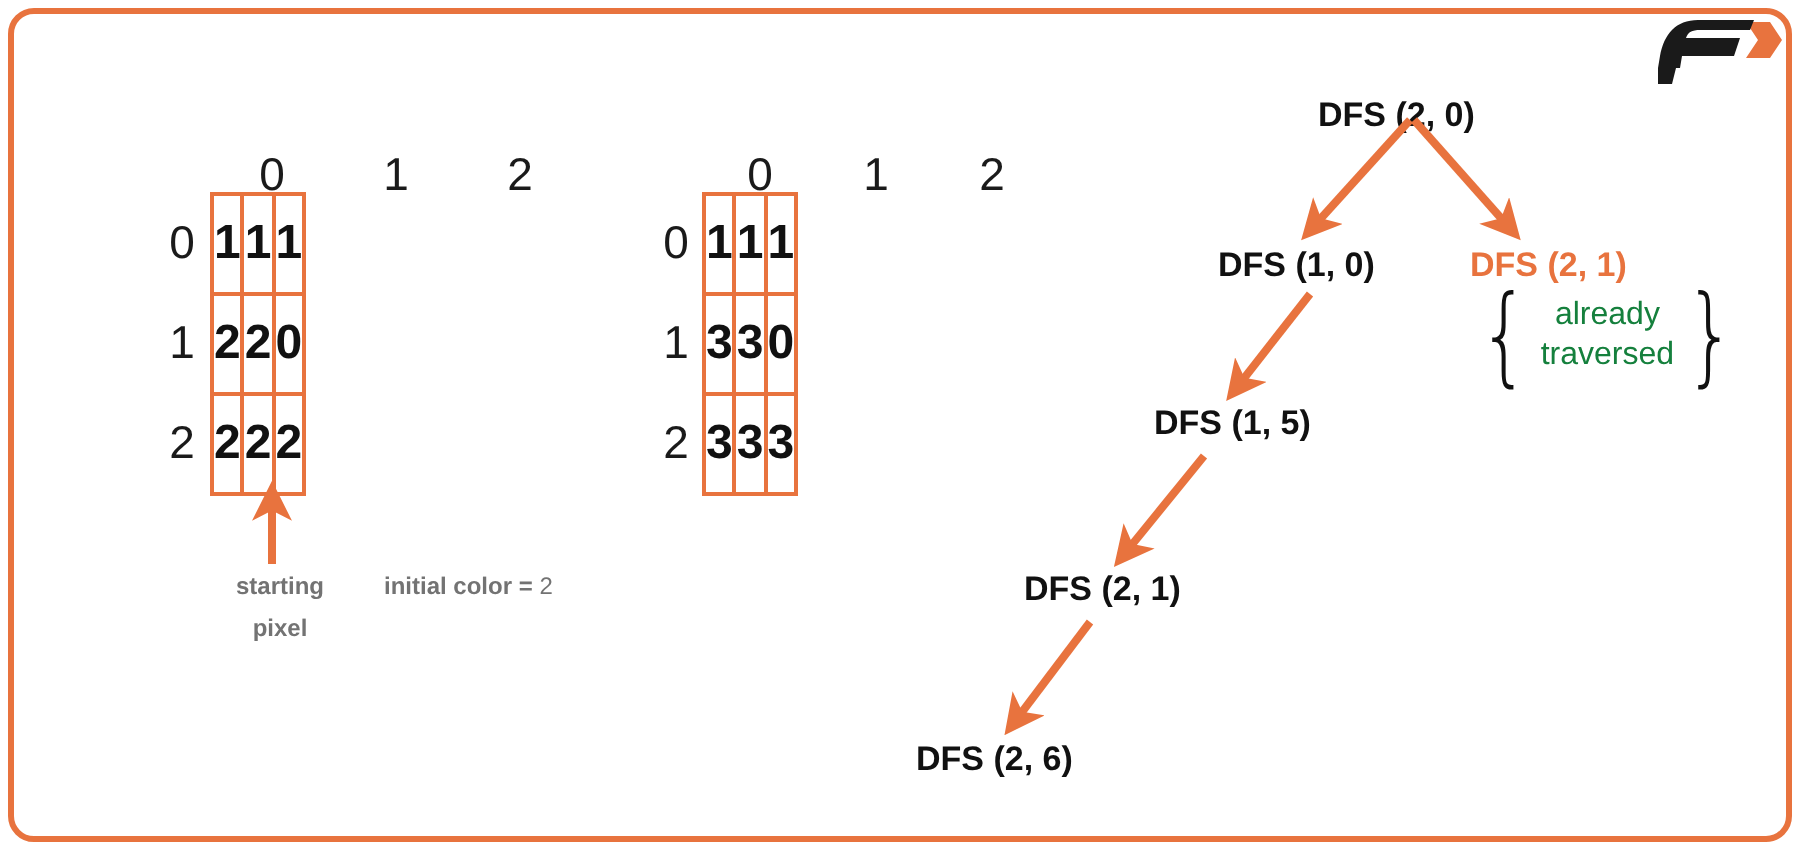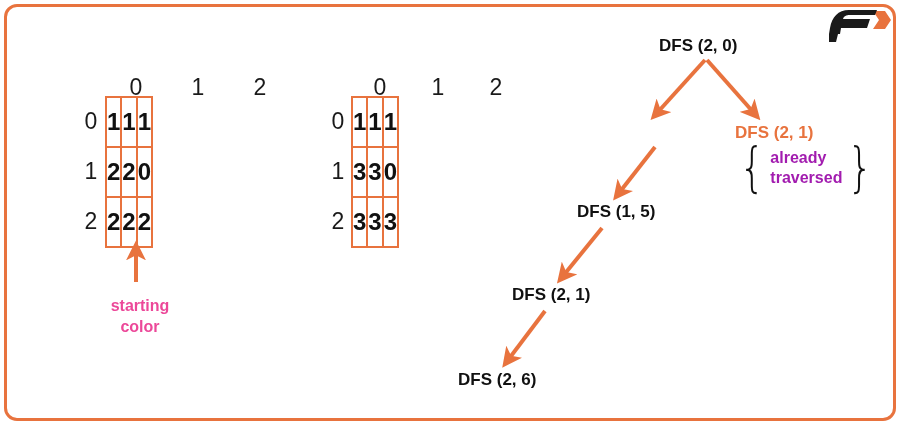--- a/index.html
+++ b/index.html
@@ -51,25 +51,24 @@
     vertical-align:middle;
     font-size:24px;
     font-weight:bold;
     color:#111111;
     padding:0;
   }
 
   
   .cap{
     position:absolute;
-    font-size:16px;
-    color:#ec4899;
+    font-size:12px;
+    color:#737373;
     line-height:21px;
     white-space:nowrap;
-    margin-top:12px;
   }
   .cap b{font-weight:bold;}
   .cap .val{font-weight:400;}
   .cap-center{text-align:center;}
 
   
   .node{
     position:absolute;
     font-size:17px;
     font-weight:bold;
@@ -88,24 +87,24 @@
   .braced .brace{
     font-size:54px;
     font-weight:300;
     color:#111;
     line-height:44px;
     font-family:"DejaVu Sans", sans-serif;
     transform:scaleX(0.75);
   }
   .braced .btext{
     font-size:16px;
-    font-weight:700;
-    color:#a21caf;
+    font-weight:400;
+    color:#15803d;
     line-height:20px;
-    text-align:left;
+    text-align:center;
     padding:0 1px;
   }
 
   svg.overlay{
     position:absolute;left:0;top:0;
     width:900px;height:425px;
     pointer-events:none;
   }
 </style>
 </head>
@@ -181,27 +180,32 @@
         <td style="width:56px;height:48px;">3</td>
         <td style="width:56px;height:48px;">3</td>
         <td style="width:56px;height:48px;">3</td>
       </tr>
     </tbody>
       </table>
   </div>
 
   <div class="cap cap-center" style="left:90px;top:283px;width:100px;">
     <b>starting</b><br>
-    <b>color</b>
+    <b>pixel</b>
   </div>
 
   <div class="cap" style="left:192px;top:283px;">
-  </div>
-
-  <div class="node" style="left:659px;top:36px;">DFS (2, 0)</div>
+    <div>
+      <b>initial color =</b>
+      <span class="val">2</span>
+    </div>
+  </div>
+
+  <div class="node" style="left:659px;top:48px;">DFS (2, 0)</div>
+  <div class="node" style="left:609px;top:123px;">DFS (1, 0)</div>
   <div class="node orange" style="left:735px;top:123px;">DFS (2, 1)</div>
   <div class="node" style="left:577px;top:202px;">DFS (1, 5)</div>
   <div class="node" style="left:512px;top:285px;">DFS (2, 1)</div>
   <div class="node" style="left:458px;top:370px;">DFS (2, 6)</div>
 
   <div class="braced" style="left:735px;top:146px;">
     <span class="brace">{</span>
     <span class="btext">
       <span>already</span><br>
       <span>traversed</span>

